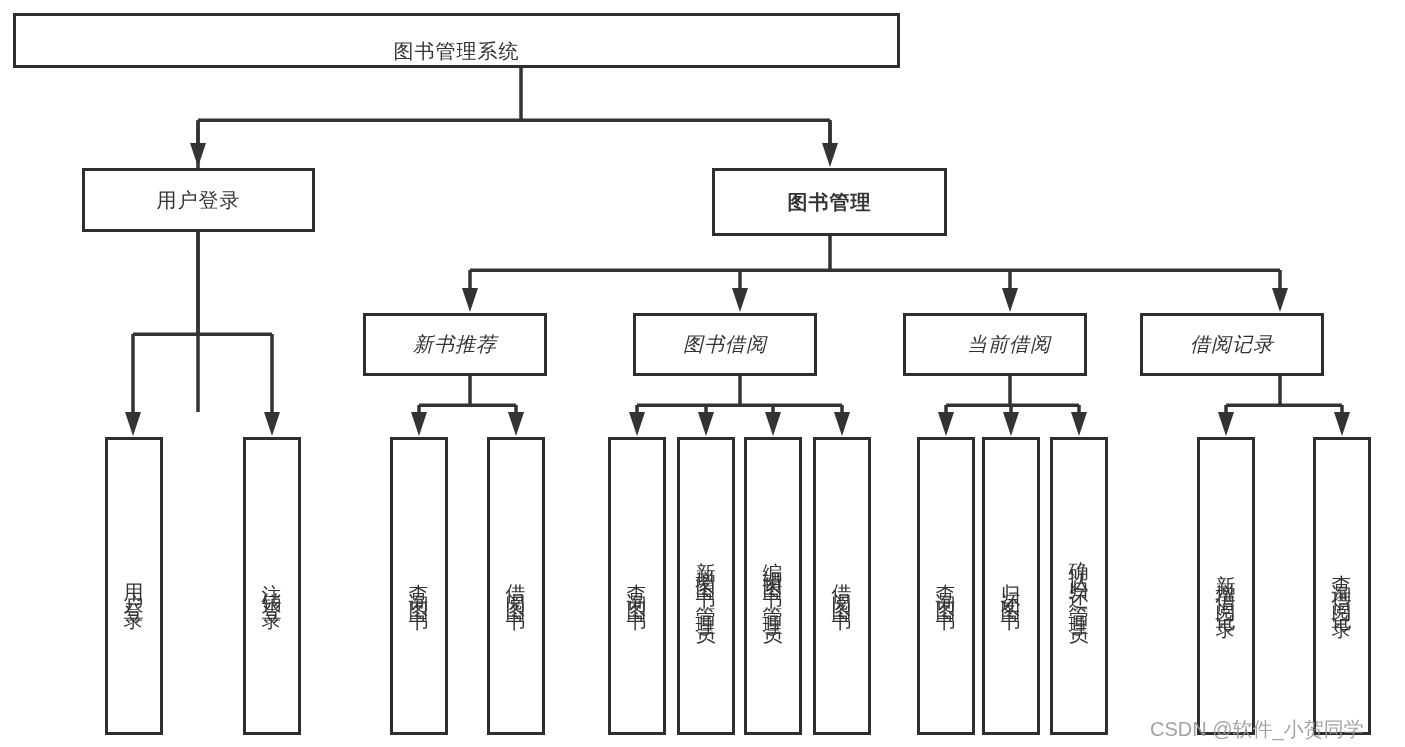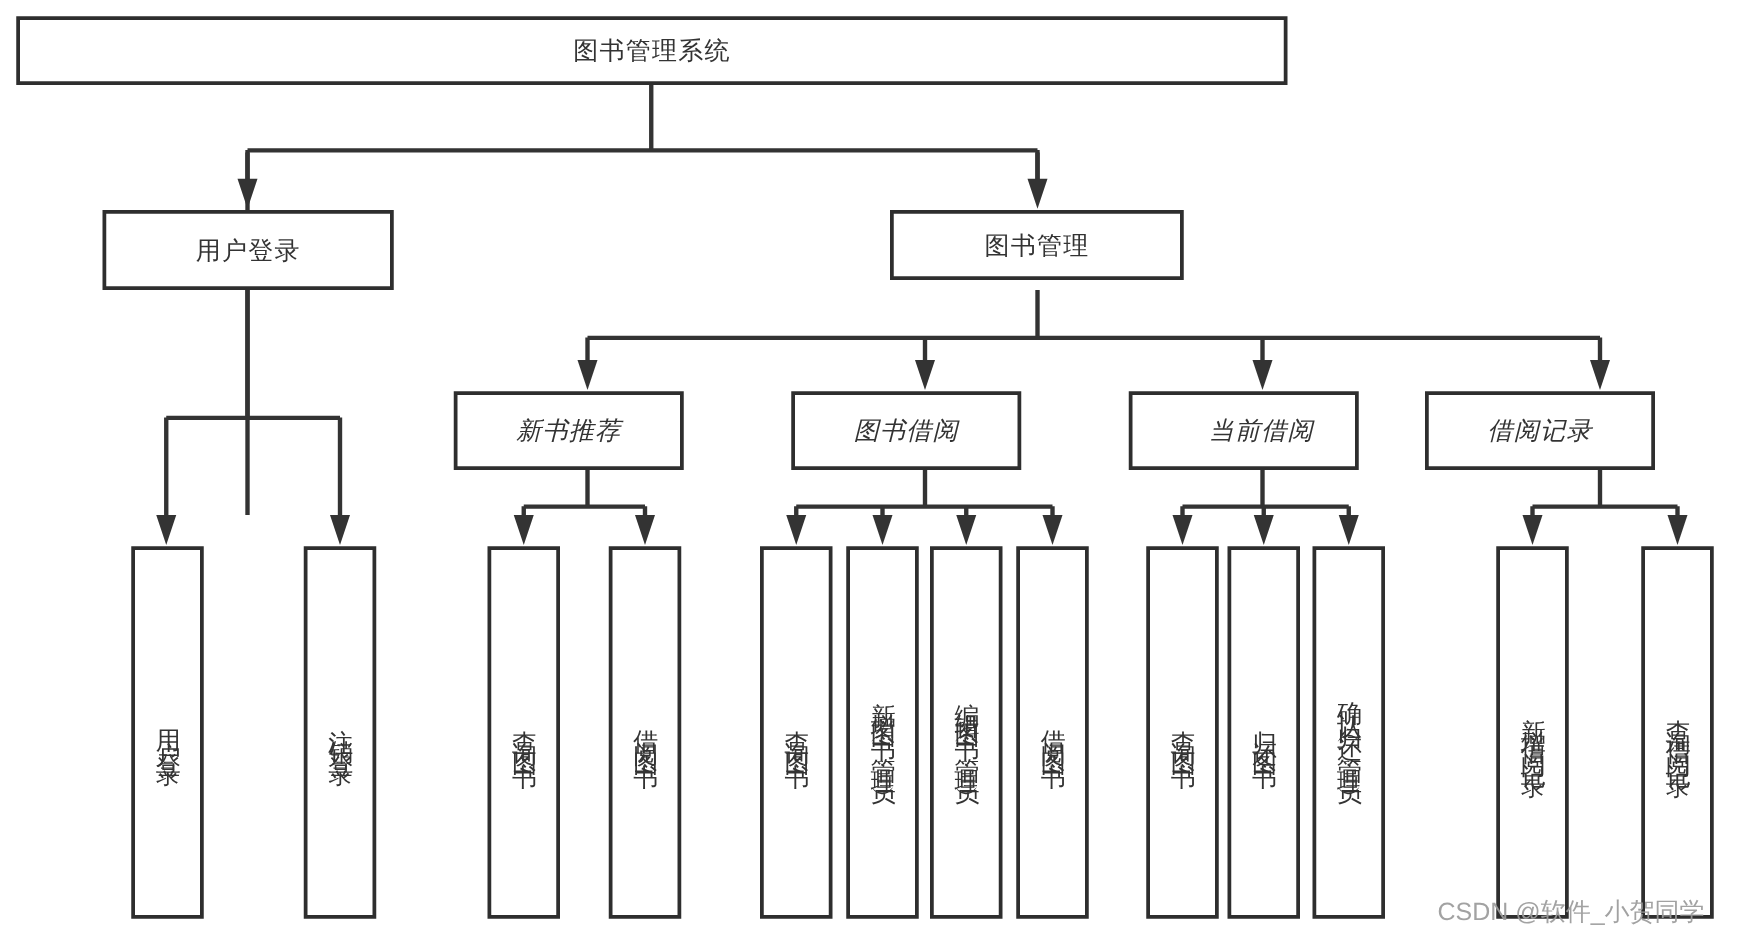--- a/index.html
+++ b/index.html
@@ -35,23 +35,23 @@
   .hnode { font-size: 20px; letter-spacing: 1px; }
   .vnode .vtext {
     writing-mode: vertical-rl;
     text-orientation: mixed;
     font-size: 20px;
     letter-spacing: 0.45em;
     line-height: 1;
     color: #333333;
   }
   
-  #node-root        { left: 13px;  top: 13px;  width: 1017px; height: 55px; }
+  #node-root        { left: 13px;  top: 13px;  width: 887px; height: 55px; align-items: flex-end; }
   #node-user-login  { left: 82px;  top: 168px; width: 233px;  height: 64px; }
-  #node-book-mgmt   { left: 712px; top: 168px; width: 235px;  height: 56px; }
+  #node-book-mgmt   { left: 712px; top: 168px; width: 235px;  height: 68px; font-weight: bold; }
   .lvl3 { top: 313px; width: 184px; height: 63px; font-style: italic; }
   #node-new-book    { left: 363px; }
   #node-book-borrow { left: 633px; }
   #node-current     { left: 903px; padding-left: 28px; }
   #node-records     { left: 1140px; }
   
   .leaf { top: 437px; width: 58px; height: 298px; }
   #leaf-login       { left: 105px; }
   #leaf-logout      { left: 243px; }
   #leaf-nb-query    { left: 390px; }

